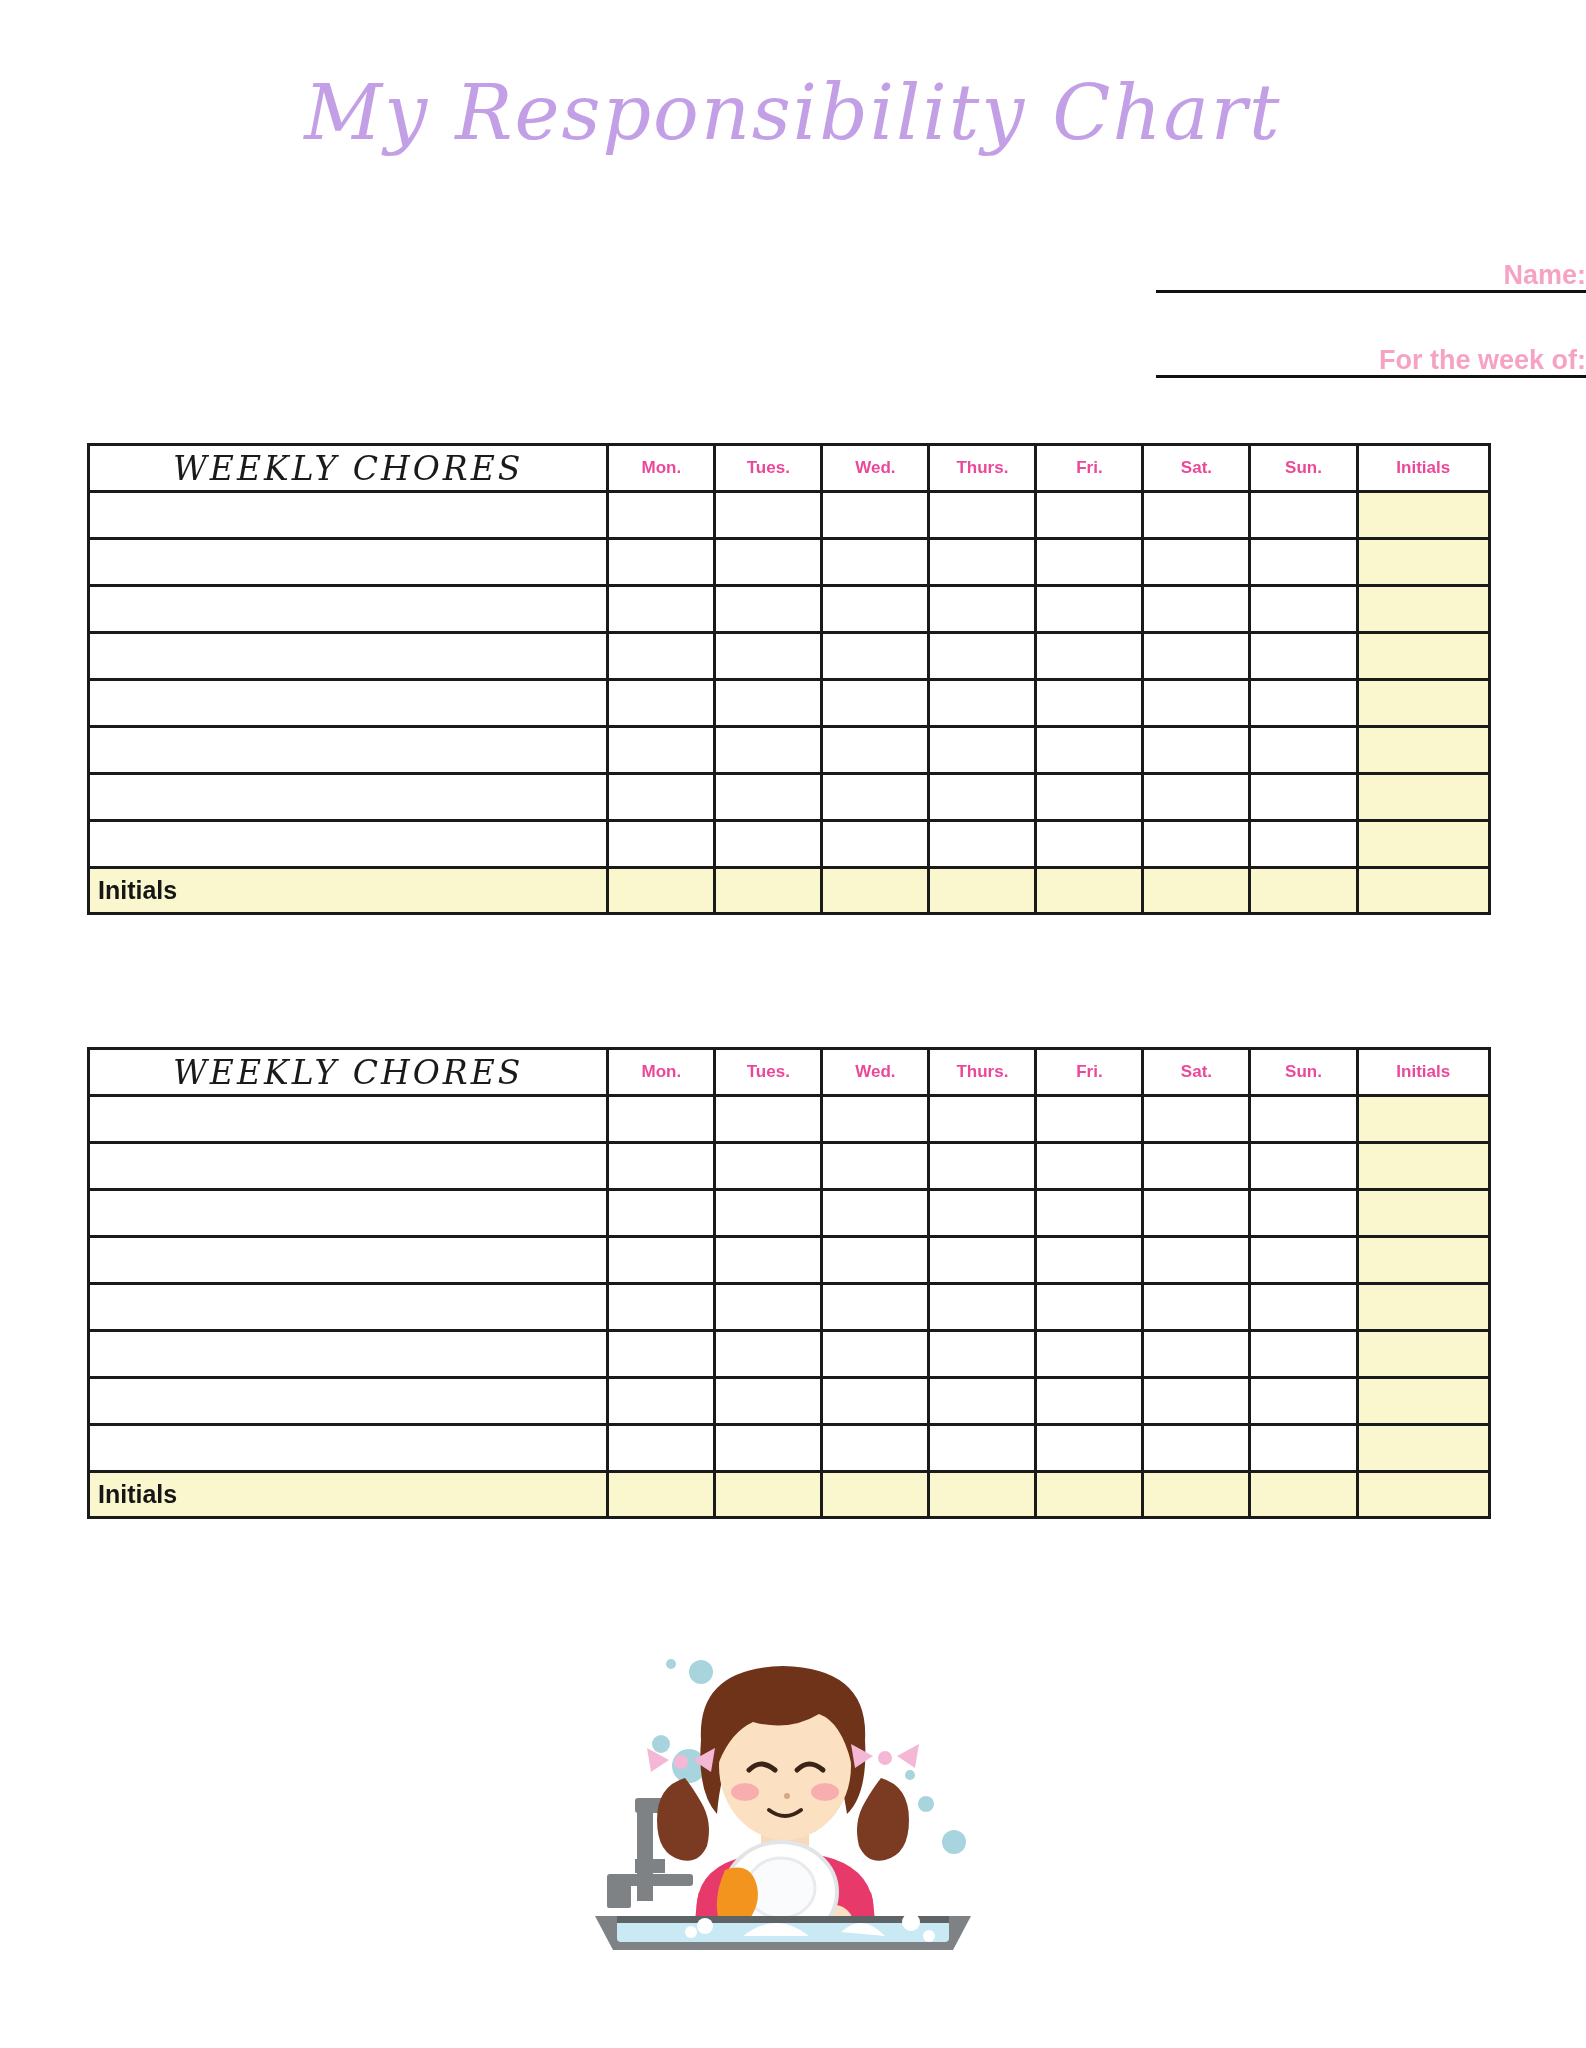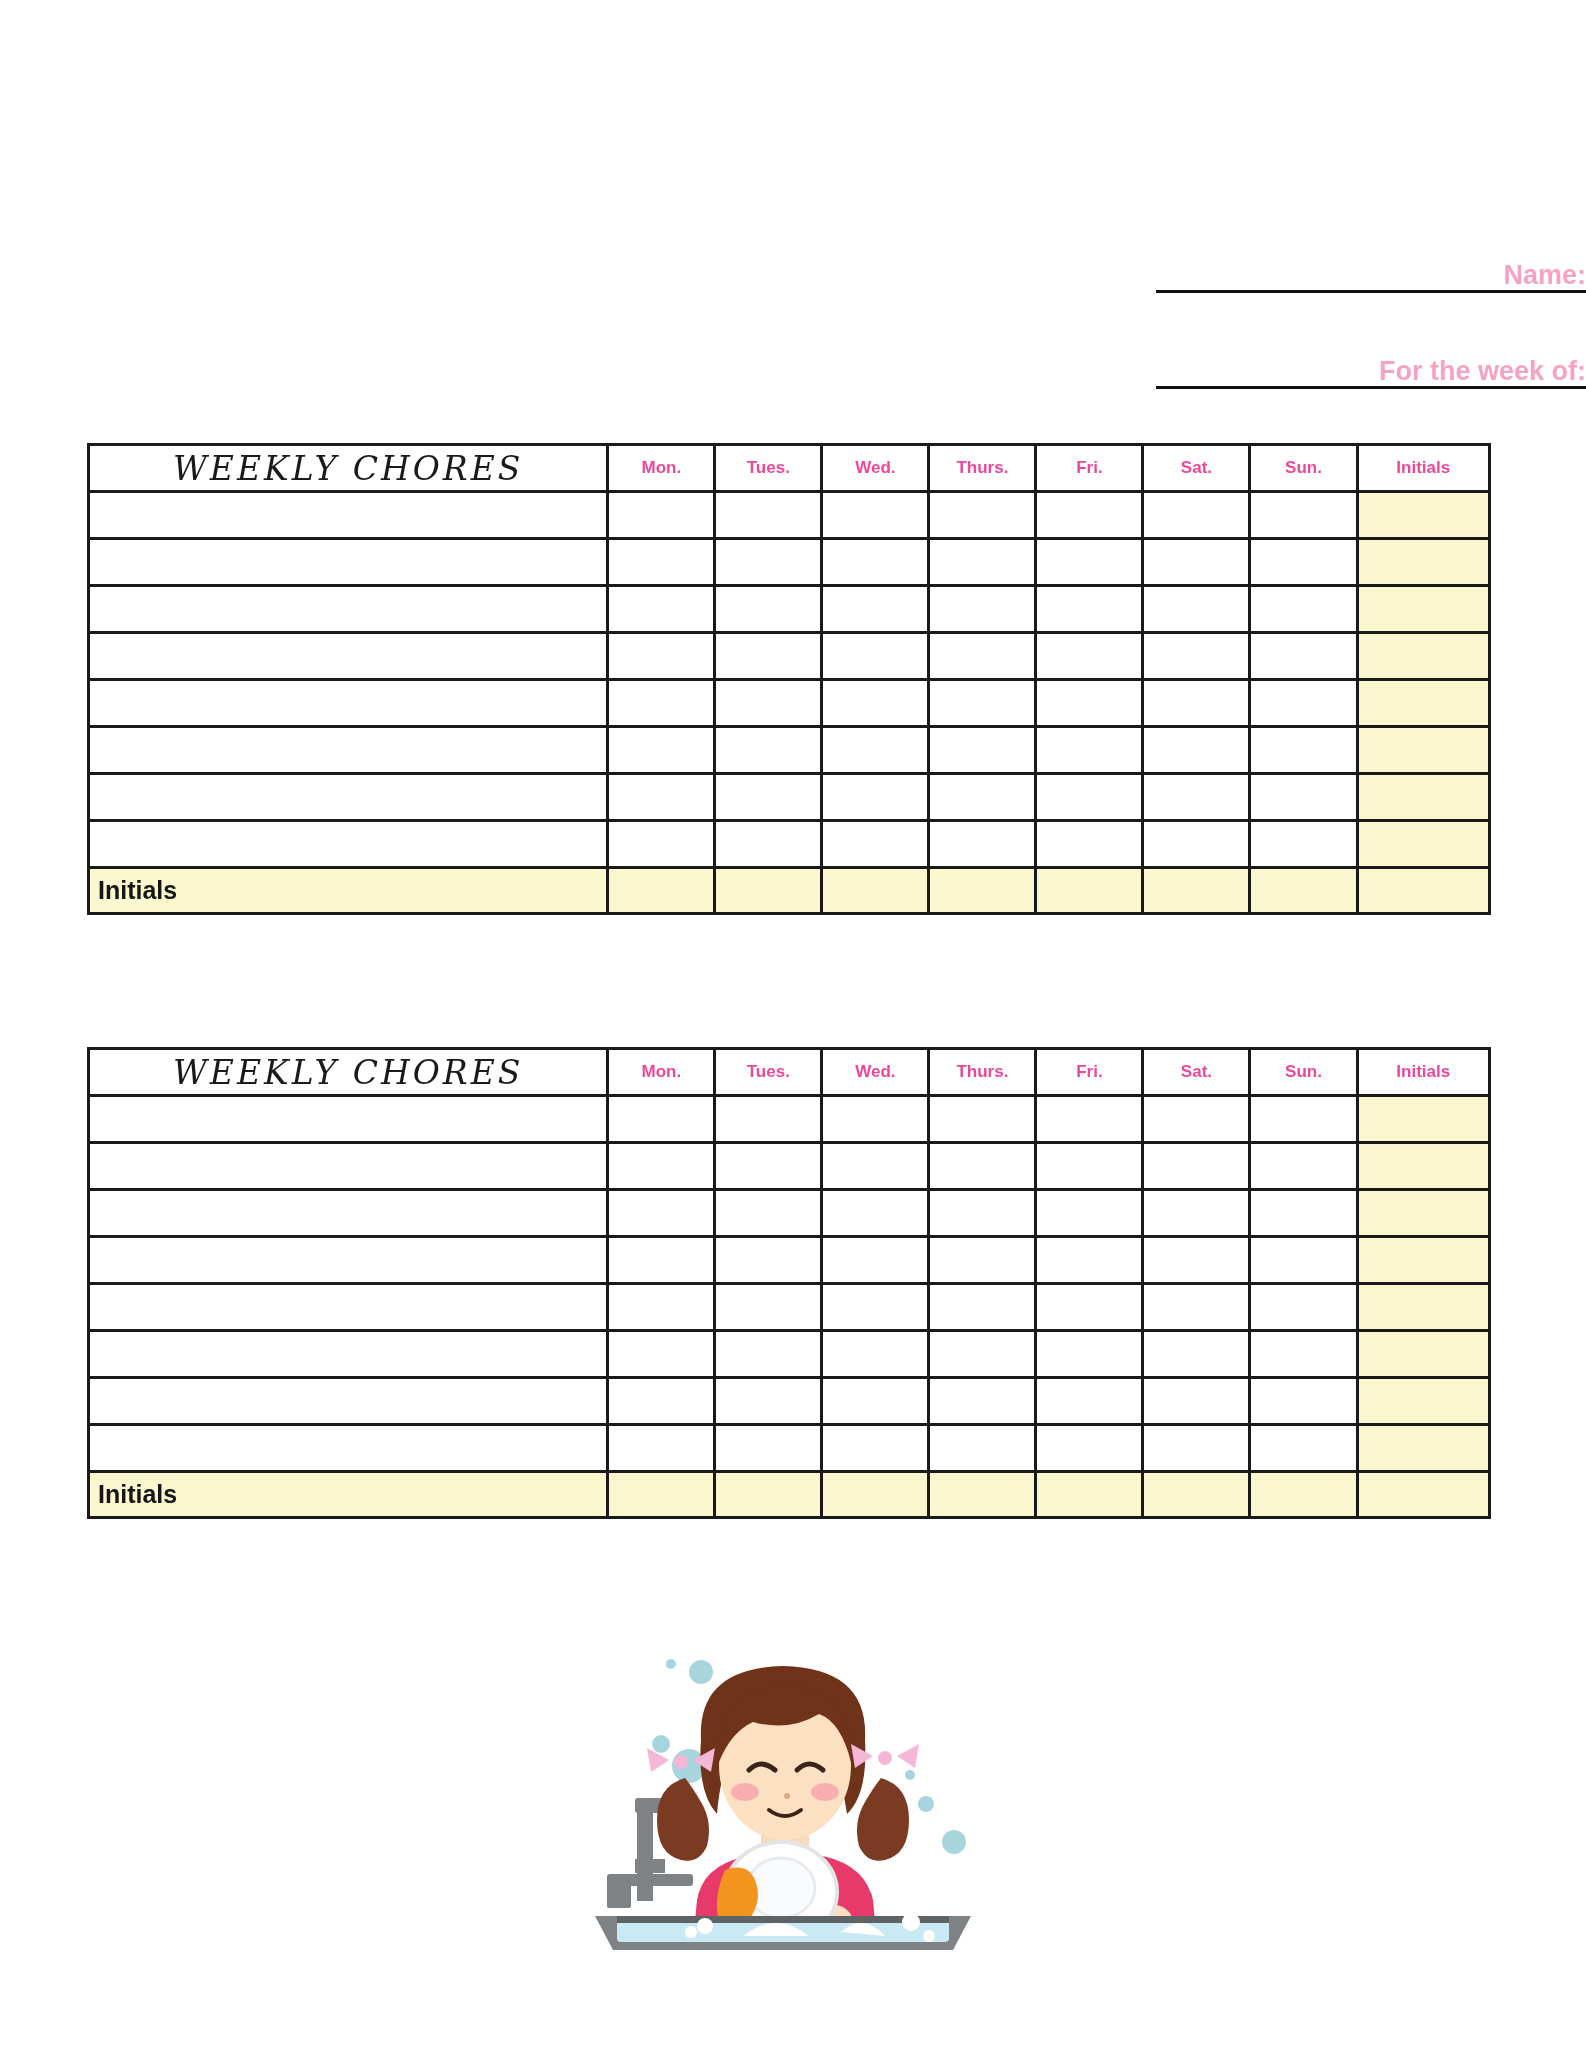--- a/index.html
+++ b/index.html
@@ -57,21 +57,21 @@
     font-family: "Liberation Sans", sans-serif;
     line-height: 1;
     white-space: nowrap;
   }
   .field-rule {
     border-bottom: 3px solid #111111;
     height: 1px;
   }
 
   #name-row { top: 262px; }
-  #week-row { top: 358px; }
+  #week-row { top: 347px; }
 
   #name-row .field-label { margin-left: 482px; }
   #name-row .field-rule { width: 430px; margin-left: 20px; margin-bottom: 4px; }
 
   #week-row .field-label { margin-left: 335px; }
   #week-row .field-rule { width: 430px; margin-left: 20px; margin-bottom: 4px; }
 
   
   .chore-table {
     position: absolute;
@@ -143,20 +143,21 @@
     top: 1620px;
     width: 420px;
     height: 330px;
   }
 </style>
 </head>
 <body>
 
 <div class="page">
 
+  <div class="title">My Responsibility Chart</div>
 
   <div class="field-block field-row" id="name-row">
     <span class="field-label">Name:</span>
     <span class="field-rule"></span>
   </div>
 
   <div class="field-block field-row" id="week-row">
     <span class="field-label">For the week of:</span>
     <span class="field-rule"></span>
   </div>

